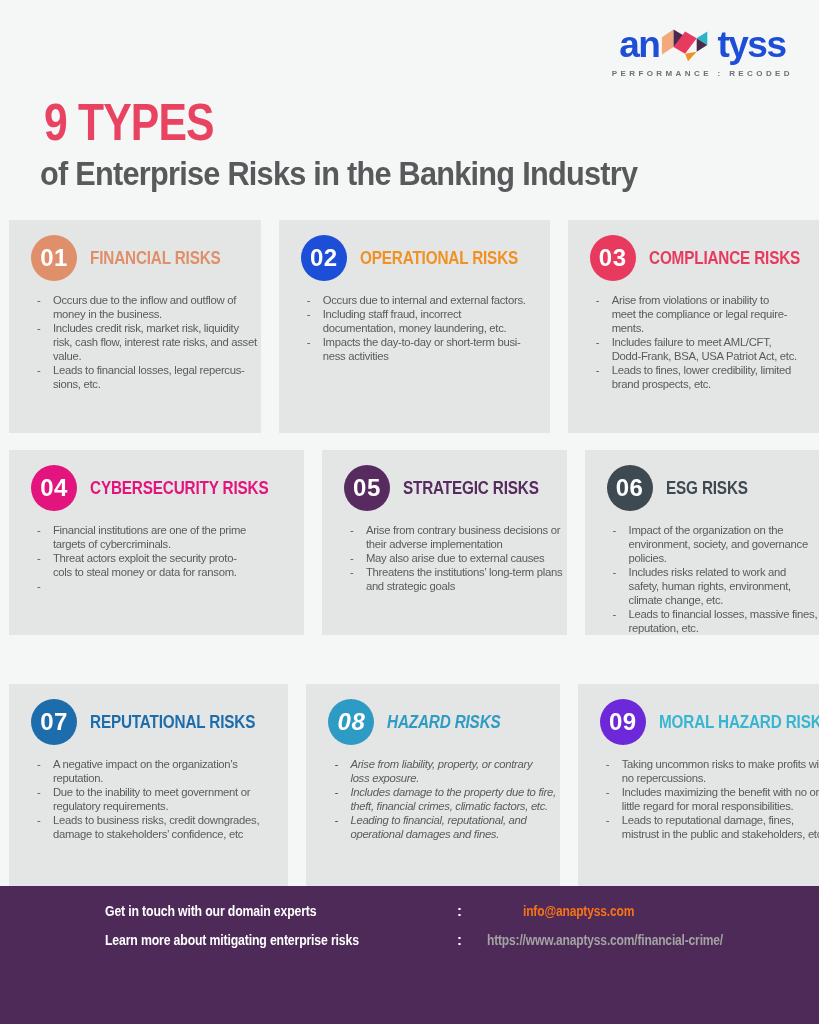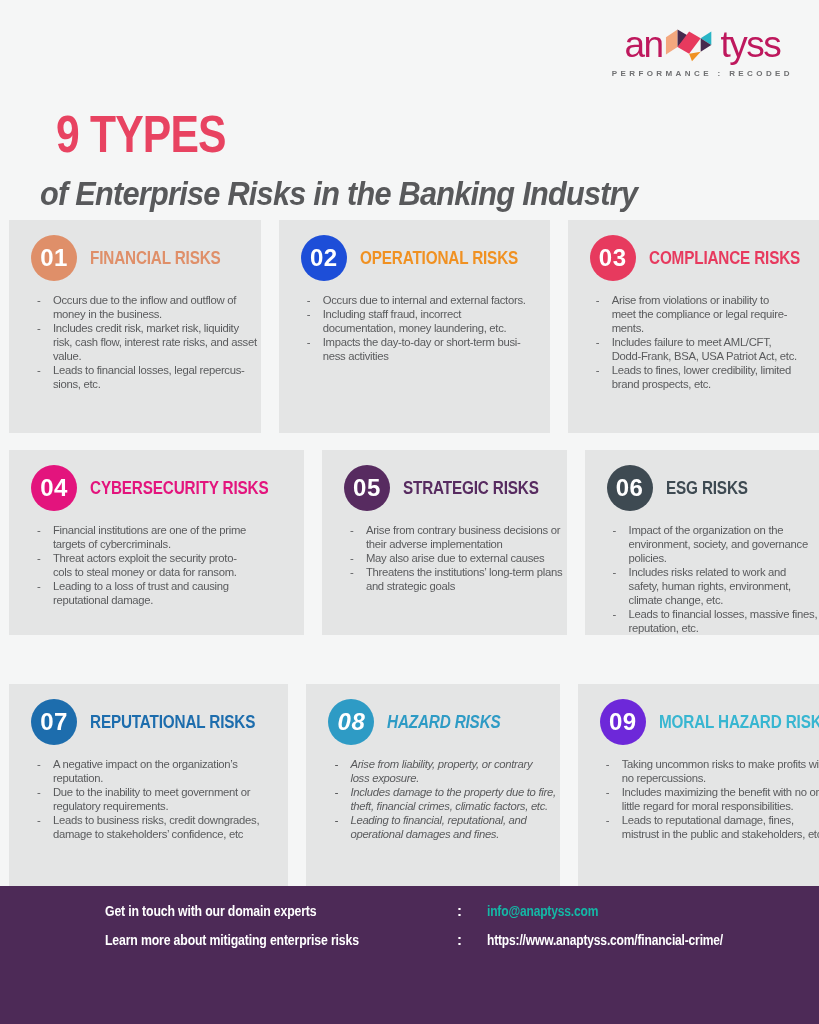--- a/index.html
+++ b/index.html
@@ -5,28 +5,28 @@
   html,body{margin:0;padding:0;}
   body{
     width:819px;height:1024px;position:relative;overflow:hidden;
     background:#f5f6f6;
     font-family:"Liberation Sans",sans-serif;
     -webkit-font-smoothing:antialiased;
   }
   
   .logo{position:absolute;top:24px;right:26px;text-align:center;}
   .logo-row{display:flex;align-items:center;justify-content:center;}
-  .logo-text{font-size:37px;font-weight:normal;color:#be185d;letter-spacing:-1.5px;line-height:1;}
+  .logo-text{font-size:37px;font-weight:bold;color:#1d4ed8;letter-spacing:-1.5px;line-height:1;}
   .logo-mark{width:54px;height:40px;margin:0 2px;}
   .logo-tagline{margin-top:5px;font-size:8px;font-weight:bold;letter-spacing:3.4px;color:#6f7072;white-space:nowrap;}
   
   .titleblock{position:absolute;left:40px;top:92px;}
-  .title-main{margin:16px;line-height:1;}
+  .title-main{margin:4px;line-height:1;}
   .title-main span{display:inline-block;font-size:52px;font-weight:bold;transform:scaleX(0.82);transform-origin:left;letter-spacing:-1px;}
-  .title-sub{margin-top:8px;font-style:italic;}
+  .title-sub{margin-top:8px;}
   .title-sub span{display:inline-block;font-size:33px;font-weight:bold;transform:scaleX(0.93);transform-origin:left;letter-spacing:-0.8px;line-height:1.1;}
   
   .cards-row{position:absolute;left:9px;right:9px;display:grid;grid-template-columns:1fr 1fr 1fr;column-gap:18px;}
   .row-1{top:220px;height:213px;}
   .row-2{top:450px;height:183px;}
   .row-3{top:684px;height:212px;}
   .card{box-sizing:border-box;padding:15px 4px 0 22px;}
   .card-head{display:flex;align-items:center;gap:13px;height:46px;}
   .badge{width:46px;height:46px;border-radius:50%;flex:0 0 46px;display:flex;align-items:center;justify-content:center;}
   .badge span{color:#ffffff;font-weight:bold;font-size:24px;letter-spacing:0.5px;}
@@ -168,22 +168,20 @@
           <span class="btext">Financial institutions are one of the prime
 targets of cybercriminals.</span>
         </li>
       <li class="bullet">
           <span class="dash">-</span>
           <span class="btext">Threat actors exploit the security proto-
 cols to steal money or data for ransom.</span>
         </li>
       <li class="bullet">
           <span class="dash">-</span>
-          <span class="btext">Leading to a loss of trust and causing
-reputational damage.</span>
         </li>
     </ul>
   </section>
 
   <section class="card" style="background-color: rgb(228, 229, 229);">
     <div class="card-head">
       <div class="badge" style="background-color: rgb(87, 43, 96);">
           <span>05</span>
         </div>
       <h2 class="card-title" style="color: rgb(87, 43, 96);">STRATEGIC RISKS</h2>
@@ -314,21 +312,21 @@
         </li>
     </ul>
   </section>
 </div>
 
 <footer class="footer" style="background-color: rgb(77, 42, 87);">
   <div class="contact-rows">
     <div class="contact-row">
       <span class="c-label"><span>Get in touch with our domain experts</span></span>
       <span class="c-sep">:</span>
-      <a class="c-value" href="#" style="color: #14b8a6;"><span>info@anaptyss.com</span></a>
+      <a class="c-value" href="#" style="color: #f97316; margin-left: 36px;"><span>info@anaptyss.com</span></a>
     </div>
     <div class="contact-row">
       <span class="c-label"><span>Learn more about mitigating enterprise risks</span></span>
       <span class="c-sep">:</span>
-      <a class="c-value" href="#" style="color: #ffffff;"><span>https://www.anaptyss.com/financial-crime/</span></a>
+      <a class="c-value" href="#" style="color: #a3a3a3;"><span>https://www.anaptyss.com/financial-crime/</span></a>
     </div>
   </div>
 </footer>
 
 </body></html>

